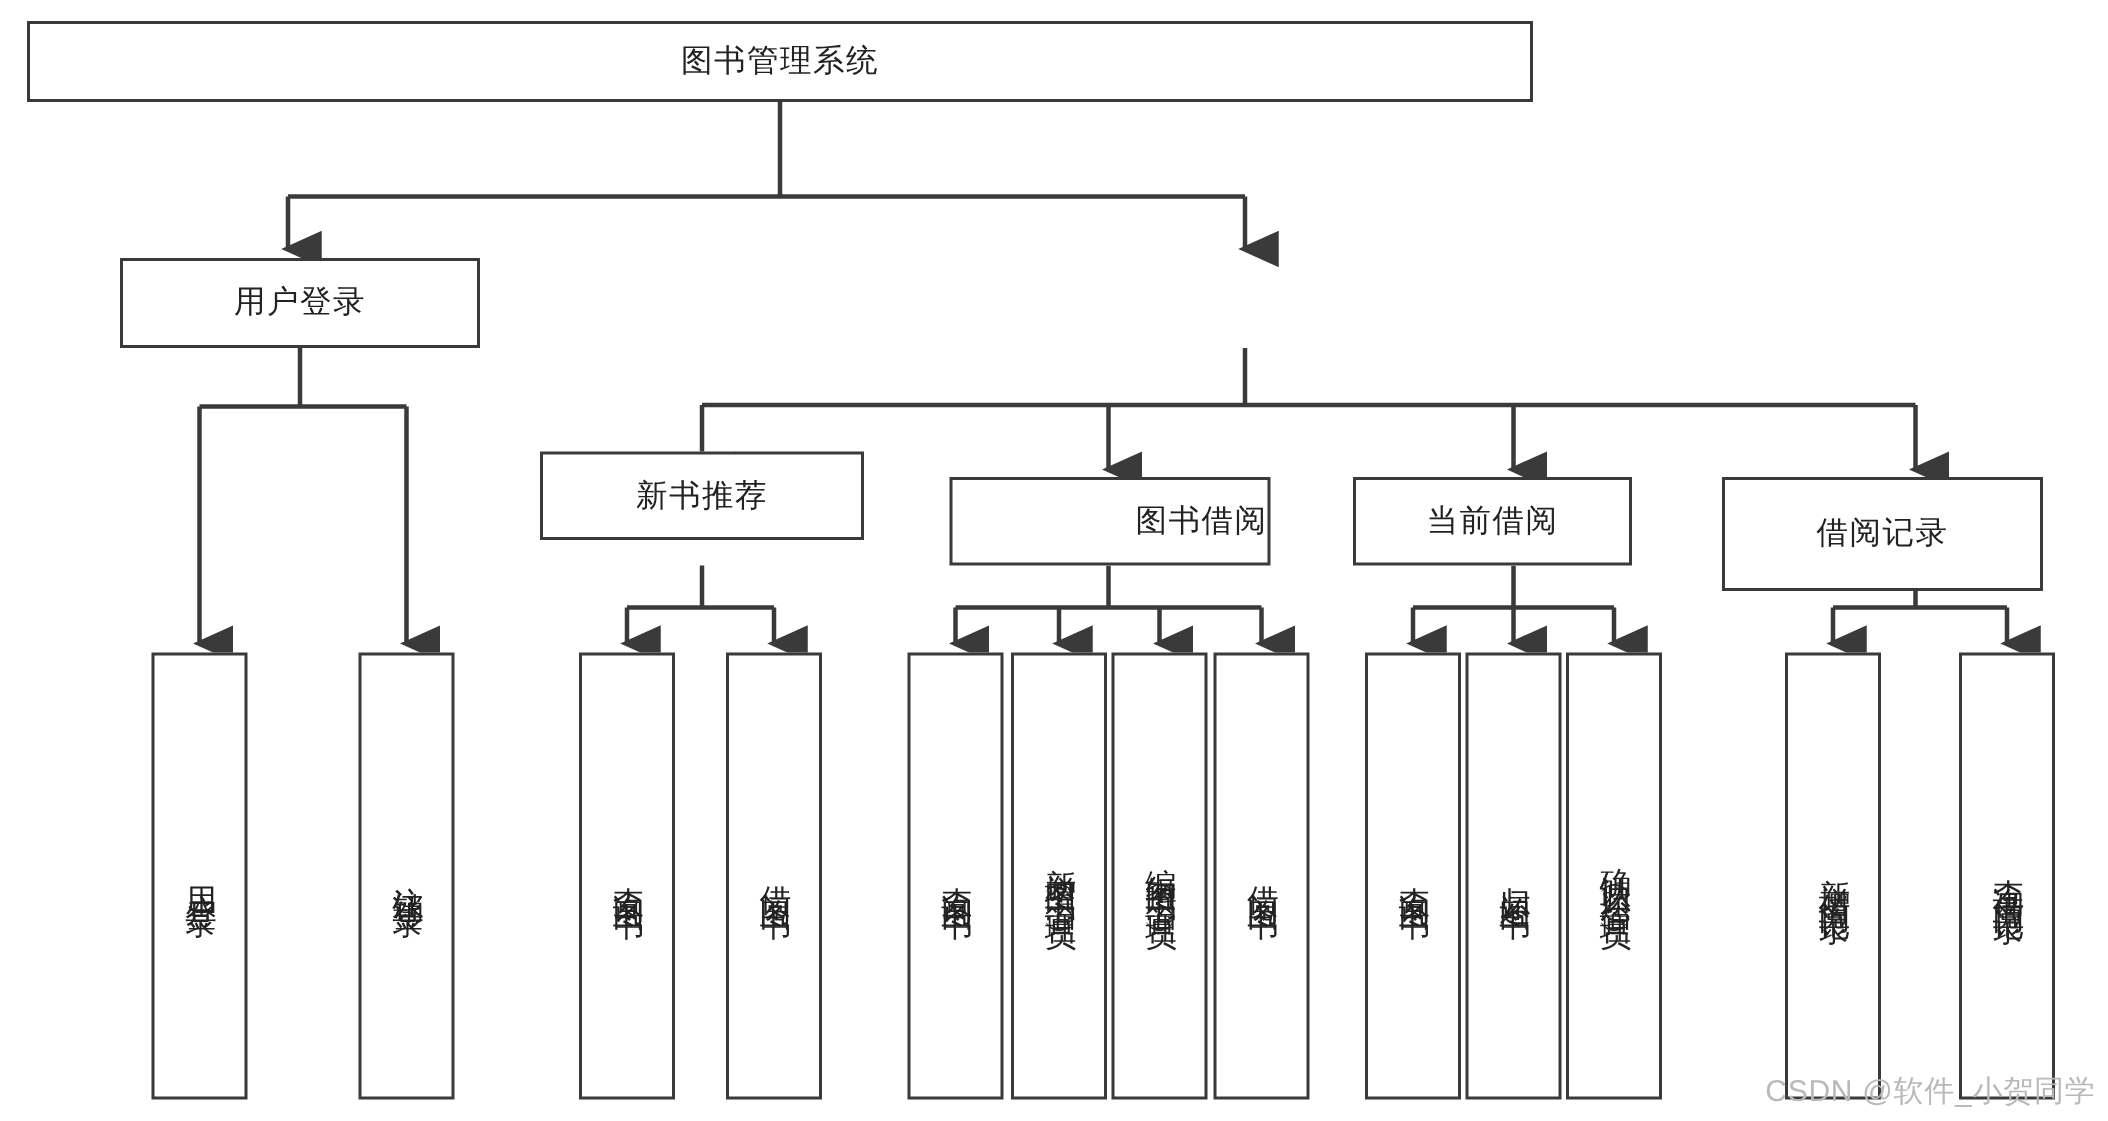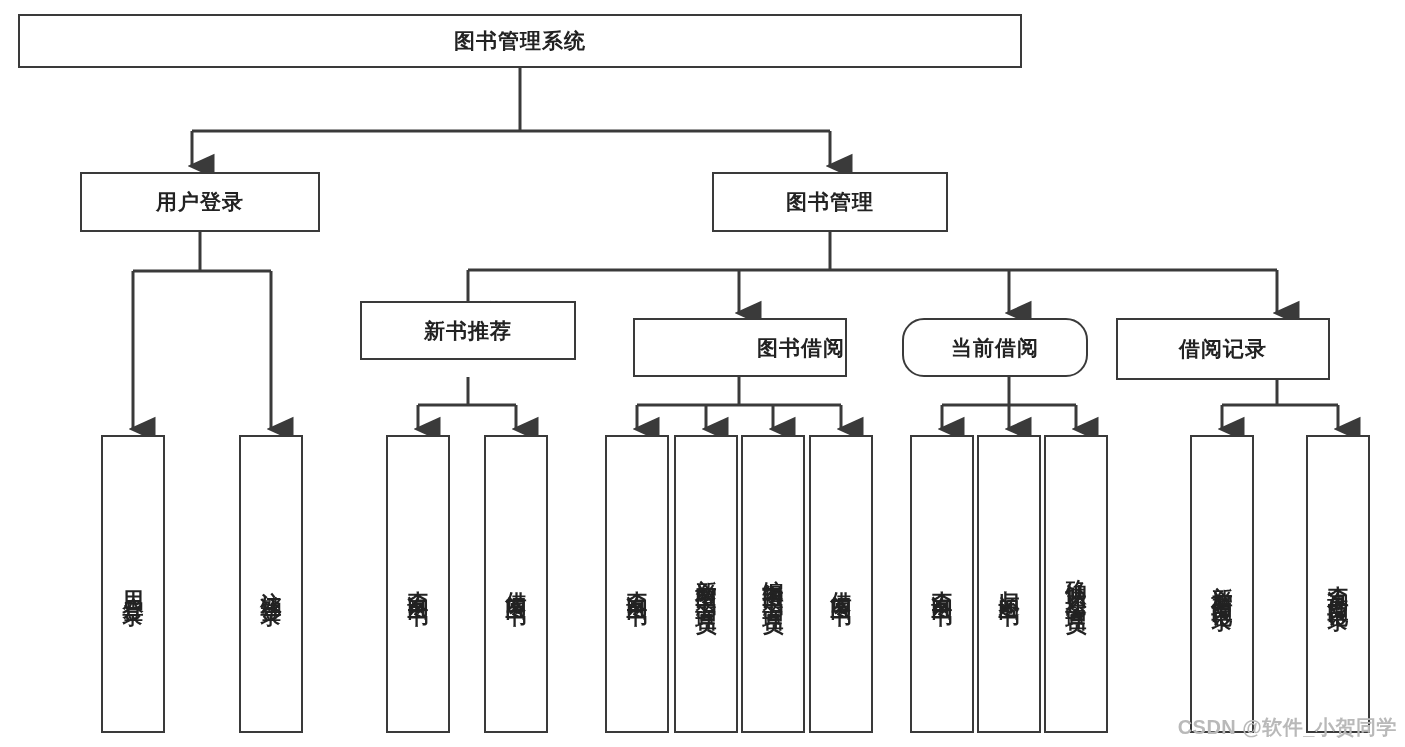--- a/index.html
+++ b/index.html
@@ -9,21 +9,20 @@
   }
   body {
     font-family: "Liberation Sans", "DejaVu Sans", sans-serif;
   }
   #canvas {
     position: relative;
     width: 1405px;
     height: 747px;
     background: #ffffff;
     overflow: hidden;
-    font-weight: bold;
   }
   svg#wires {
     position: absolute;
     left: 0;
     top: 0;
     width: 1405px;
     height: 747px;
     pointer-events: none;
   }
   .node {
@@ -121,34 +120,31 @@
     </g>
   </svg>
 
   <div class="node h" style="left:18px; top:14px; width:1004px; height:54px;">
     <span class="htext">图书管理系统</span>
   </div>
 
   <div class="node h" style="left:80px; top:172px; width:240px; height:60px;">
     <span class="htext">用户登录</span>
   </div>
-  <div class="node h" style="left:712px; top:172px; width:236px; height:60px;">
-    <span class="htext">图书管理</span>
-  </div>
 
   <div class="node h" style="left:360px; top:301px; width:216px; height:59px;">
     <span class="htext">新书推荐</span>
   </div>
   <div class="node h" style="left:633px; top:318px; width:214px; height:59px;justify-content:flex-end;">
     <span class="htext">图书借阅</span>
   </div>
-  <div class="node h" style="left:902px; top:318px; width:186px; height:59px;border-radius:22px;">
+  <div class="node h" style="left:902px; top:318px; width:186px; height:59px;">
     <span class="htext">当前借阅</span>
   </div>
-  <div class="node h" style="left:1116px; top:318px; width:214px; height:62px;">
+  <div class="node h" style="left:1148px; top:318px; width:214px; height:76px;">
     <span class="htext">借阅记录</span>
   </div>
 
   <div class="node v" style="left:101px; top:435px; width:64px; height:298px;">
     <span class="vtext">用户登录</span>
   </div>
   <div class="node v" style="left:239px; top:435px; width:64px; height:298px;">
     <span class="vtext">注销登录</span>
   </div>
 

